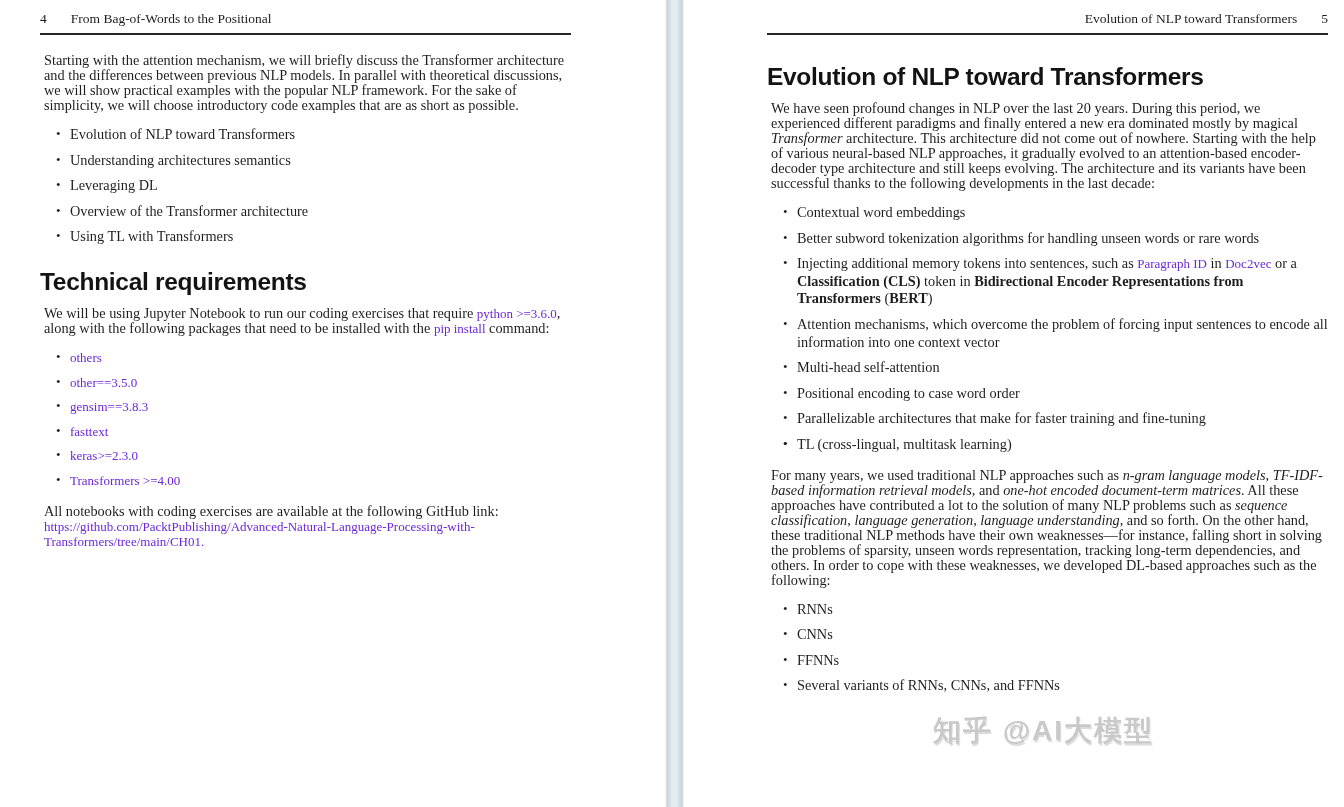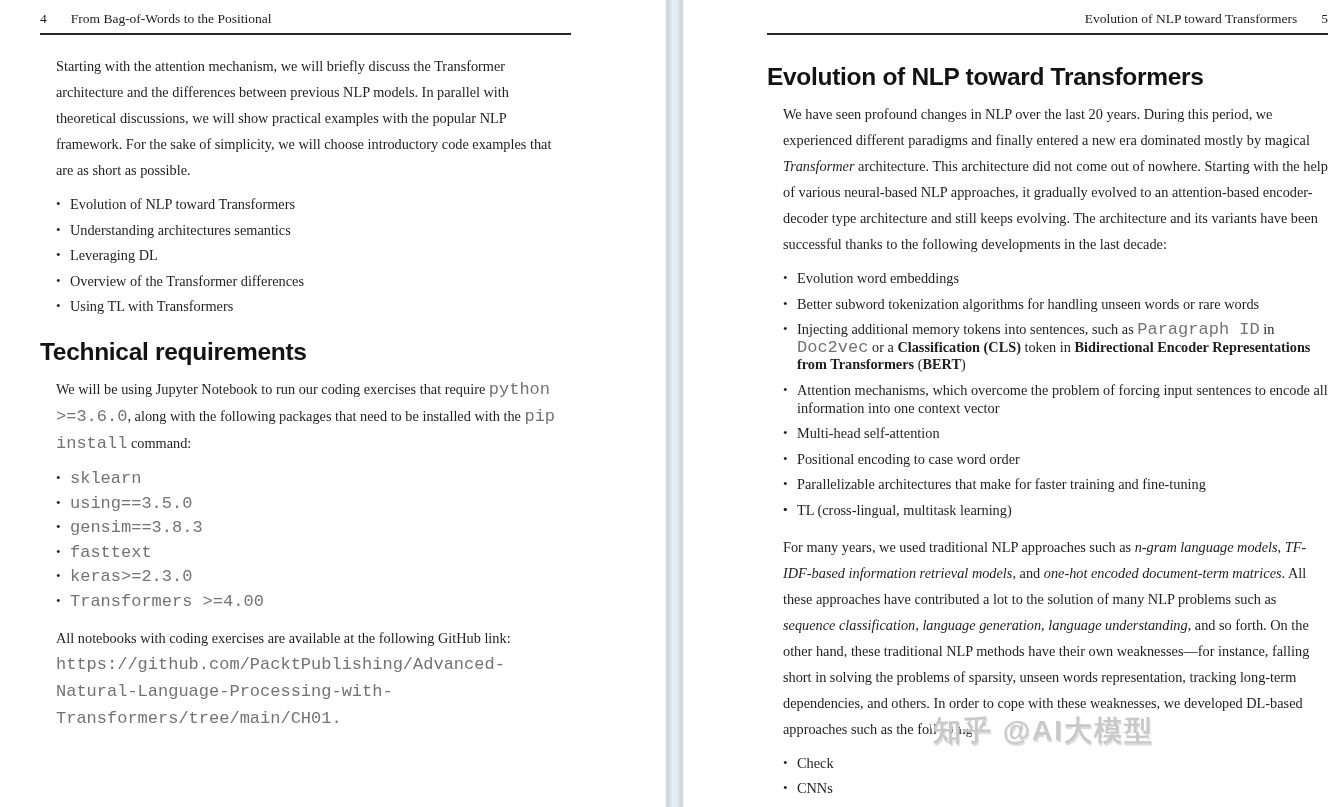--- a/index.html
+++ b/index.html
@@ -16,32 +16,32 @@
   .page-inner-left{padding-left:40px;width:531px;}
   .page-inner-right{padding-left:83px;width:561px;}
 
   .running-head{display:flex;align-items:baseline;font-size:13.5px;line-height:14px;
     color:#1c1c1c;padding-bottom:7px;border-bottom:2px solid #262626;}
   .running-head-left{gap:24px;}
   .running-head-right{justify-content:flex-end;gap:24px;}
 
   .page-content{padding-top:18px;}
 
-  .body-para{font-size:14.3px;line-height:26px;color:#1e1e1e;margin:0 0 10px 16px;}
+  .body-para{font-size:14.3px;line-height:15px;color:#1e1e1e;margin:0 0 10px 4px;}
 
   .section-title{font-family:"Liberation Sans",sans-serif;font-weight:700;font-size:24.5px;
     line-height:28px;color:#131313;letter-spacing:-0.3px;margin:22px 0 10px 0;}
   .page-content > h2:first-child{margin-top:10px;}
 
   .bullet-list{list-style:none;margin:13px 0 14px 0;padding:0 0 0 30px;}
   .bullet-list li{position:relative;font-size:14.3px;line-height:17.6px;color:#1e1e1e;margin:0 0 8px 0;}
   .bullet-dot{position:absolute;left:-14px;top:-1px;font-size:13px;color:#1e1e1e;}
   .code-list li{margin-bottom:7px;}
 
-  code{font-family:Liberation Mono, monospace;font-size:17px;color:#737373;overflow-wrap:break-word;}
+  code{font-family:Liberation Serif, serif;font-size:13px;color:#6d28d9;overflow-wrap:break-word;}
   em{font-style:italic;}
   strong{font-weight:700;}
 
   .watermark{position:absolute;left:933px;top:712px;z-index:5;white-space:nowrap;
     font-family:"Liberation Sans",sans-serif;font-weight:700;font-size:28px;letter-spacing:2px;
     color:#c9c9c9;text-shadow:-3px -3px 0 #ffffff,1px 2px 1px rgba(150,150,150,0.35);}
 </style>
 </head>
 <body>
 
@@ -52,28 +52,28 @@
       <div class="running-head running-head-left">
         <span>4</span>
         <span>From Bag-of-Words to the Positional</span>
       </div>
       <div class="page-content">
           <p class="body-para"><span>Starting with the attention mechanism, we will briefly discuss the Transformer architecture and the differences between previous NLP models. In parallel with theoretical discussions, we will show practical examples with the popular NLP framework. For the sake of simplicity, we will choose introductory code examples that are as short as possible.</span></p>
           <ul class="bullet-list">
             <li><span class="bullet-dot">•</span><span><span>Evolution of NLP toward Transformers</span></span></li>
             <li><span class="bullet-dot">•</span><span><span>Understanding architectures semantics</span></span></li>
             <li><span class="bullet-dot">•</span><span><span>Leveraging DL</span></span></li>
-            <li><span class="bullet-dot">•</span><span><span>Overview of the Transformer differences</span></span></li>
+            <li><span class="bullet-dot">•</span><span><span>Overview of the Transformer architecture</span></span></li>
             <li><span class="bullet-dot">•</span><span><span>Using TL with Transformers</span></span></li>
           </ul>
           <h2 class="section-title">Technical requirements</h2>
           <p class="body-para"><span>We will be using Jupyter Notebook to run our coding exercises that require </span><code>python &gt;=3.6.0</code><span>, along with the following packages that need to be installed with the </span><code>pip install</code><span> command:</span></p>
           <ul class="bullet-list code-list">
-            <li><span class="bullet-dot">•</span><span><code>sklearn</code></span></li>
-            <li><span class="bullet-dot">•</span><span><code>using==3.5.0</code></span></li>
+            <li><span class="bullet-dot">•</span><span><code>others</code></span></li>
+            <li><span class="bullet-dot">•</span><span><code>other==3.5.0</code></span></li>
             <li><span class="bullet-dot">•</span><span><code>gensim==3.8.3</code></span></li>
             <li><span class="bullet-dot">•</span><span><code>fasttext</code></span></li>
             <li><span class="bullet-dot">•</span><span><code>keras&gt;=2.3.0</code></span></li>
             <li><span class="bullet-dot">•</span><span><code>Transformers &gt;=4.00</code></span></li>
           </ul>
           <p class="body-para"><span>All notebooks with coding exercises are available at the following GitHub link: </span><code>https://github.com/PacktPublishing/Advanced-Natural-Language-Processing-with-Transformers/tree/main/CH01.</code></p>
         </div>
     </div>
   </div>
 
@@ -82,33 +82,33 @@
   <div class="page page-right">
     <div class="page-inner page-inner-right">
       <div class="running-head running-head-right">
         <span>Evolution of NLP toward Transformers</span>
         <span>5</span>
       </div>
       <div class="page-content">
           <h2 class="section-title">Evolution of NLP toward Transformers</h2>
           <p class="body-para"><span>We have seen profound changes in NLP over the last 20 years. During this period, we experienced different paradigms and finally entered a new era dominated mostly by magical </span><em>Transformer</em><span> architecture. This architecture did not come out of nowhere. Starting with the help of various neural-based NLP approaches, it gradually evolved to an attention-based encoder-decoder type architecture and still keeps evolving. The architecture and its variants have been successful thanks to the following developments in the last decade:</span></p>
           <ul class="bullet-list">
-            <li><span class="bullet-dot">•</span><span><span>Evolution word embeddings</span></span></li>
+            <li><span class="bullet-dot">•</span><span><span>Contextual word embeddings</span></span></li>
             <li><span class="bullet-dot">•</span><span><span>Better subword tokenization algorithms for handling unseen words or rare words</span></span></li>
             <li><span class="bullet-dot">•</span><span><span>Injecting additional memory tokens into sentences, such as </span><code>Paragraph ID</code><span> in </span><code>Doc2vec</code><span> or a </span><strong>Classification (CLS)</strong><span> token in </span><strong>Bidirectional Encoder Representations from Transformers</strong><span> (</span><strong>BERT</strong><span>)</span></span></li>
             <li><span class="bullet-dot">•</span><span><span>Attention mechanisms, which overcome the problem of forcing input sentences to encode all information into one context vector</span></span></li>
             <li><span class="bullet-dot">•</span><span><span>Multi-head self-attention</span></span></li>
             <li><span class="bullet-dot">•</span><span><span>Positional encoding to case word order</span></span></li>
             <li><span class="bullet-dot">•</span><span><span>Parallelizable architectures that make for faster training and fine-tuning</span></span></li>
             <li><span class="bullet-dot">•</span></li>
             <li><span class="bullet-dot">•</span><span><span>TL (cross-lingual, multitask learning)</span></span></li>
           </ul>
           <p class="body-para"><span>For many years, we used traditional NLP approaches such as </span><em>n-gram language models</em><span>, </span><em>TF-IDF-based information retrieval models</em><span>, and </span><em>one-hot encoded document-term matrices</em><span>. All these approaches have contributed a lot to the solution of many NLP problems such as </span><em>sequence classification</em><span>, </span><em>language generation</em><span>, </span><em>language understanding</em><span>, and so forth. On the other hand, these traditional NLP methods have their own weaknesses—for instance, falling short in solving the problems of sparsity, unseen words representation, tracking long-term dependencies, and others. In order to cope with these weaknesses, we developed DL-based approaches such as the following:</span></p>
           <ul class="bullet-list">
-            <li><span class="bullet-dot">•</span><span><span>Check</span></span></li>
+            <li><span class="bullet-dot">•</span><span><span>RNNs</span></span></li>
             <li><span class="bullet-dot">•</span><span><span>CNNs</span></span></li>
             <li><span class="bullet-dot">•</span><span><span>FFNNs</span></span></li>
             <li><span class="bullet-dot">•</span><span><span>Several variants of RNNs, CNNs, and FFNNs</span></span></li>
           </ul>
         </div>
     </div>
   </div>
 
   <div class="watermark">知乎 @AI大模型</div>
 

